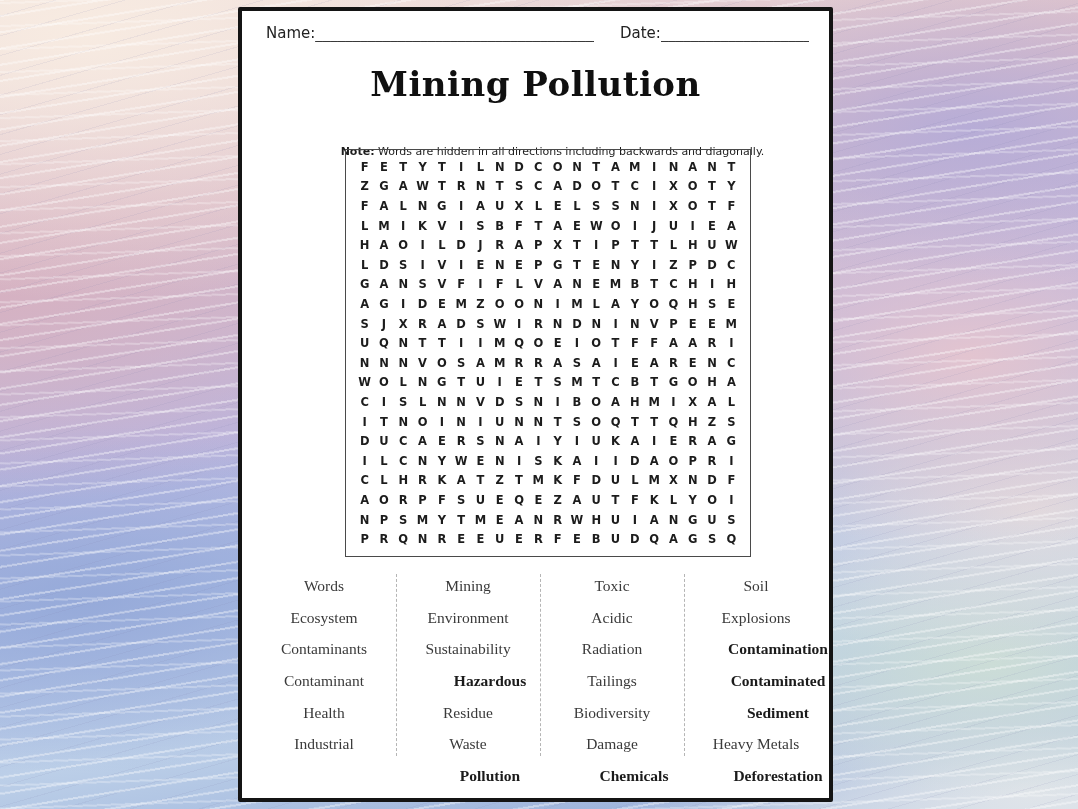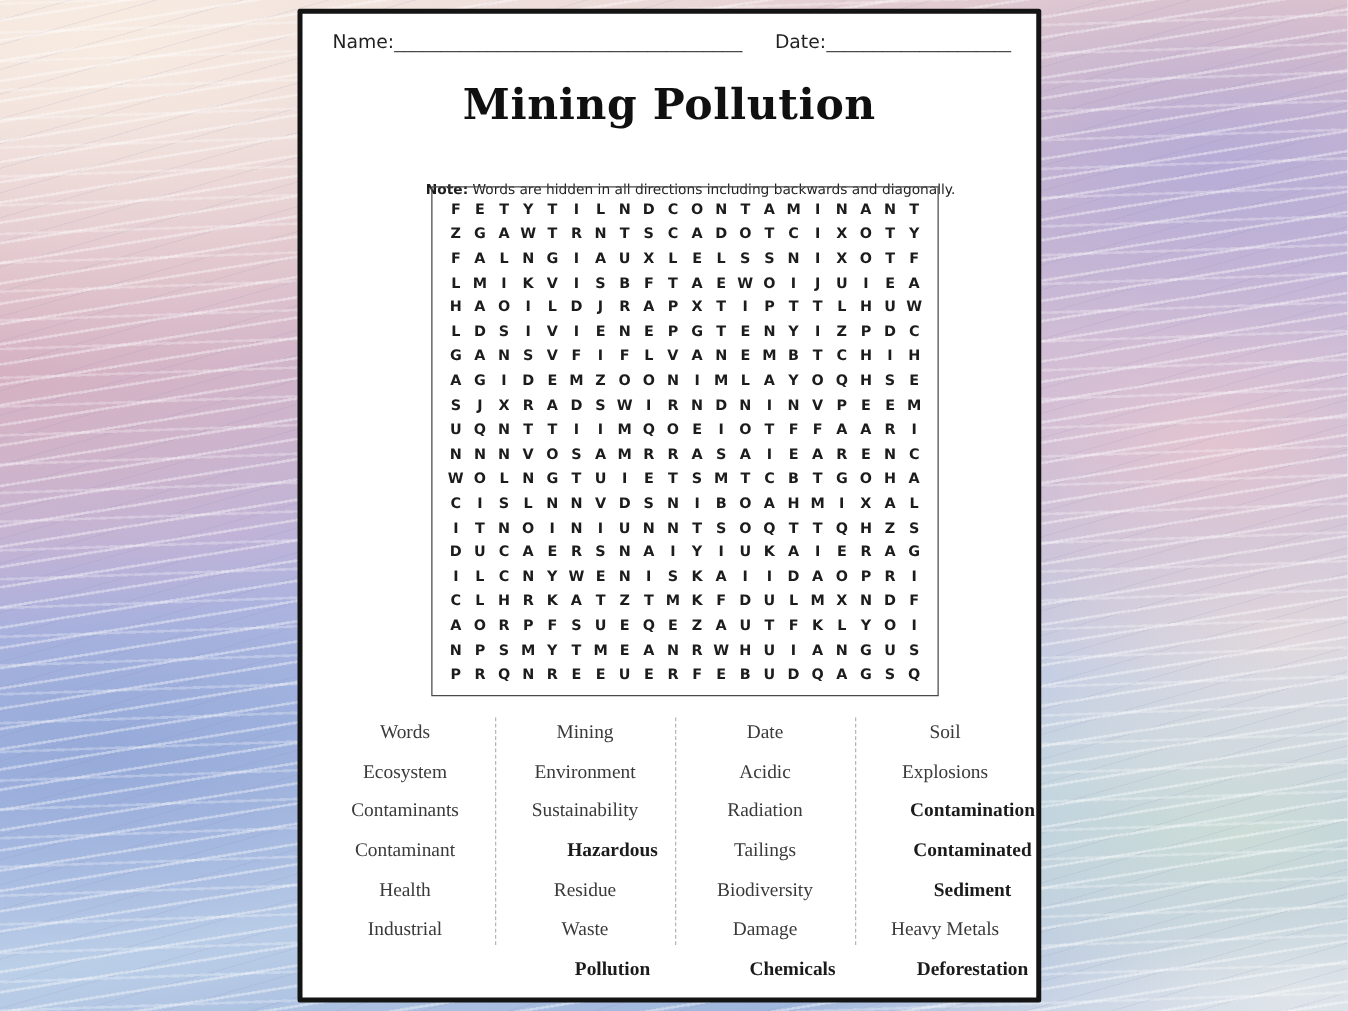--- a/index.html
+++ b/index.html
@@ -492,21 +492,21 @@
         <div class="wcol">
           <div class="word">Mining</div>
           <div class="word">Environment</div>
           <div class="word">Sustainability</div>
           <div class="word bold">Hazardous</div>
           <div class="word">Residue</div>
           <div class="word">Waste</div>
           <div class="word bold">Pollution</div>
         </div>
         <div class="wcol">
-          <div class="word">Date</div>
+          <div class="word">Toxic</div>
           <div class="word">Acidic</div>
           <div class="word">Radiation</div>
           <div class="word">Tailings</div>
           <div class="word">Biodiversity</div>
           <div class="word">Damage</div>
           <div class="word bold">Chemicals</div>
         </div>
         <div class="wcol">
           <div class="word">Soil</div>
           <div class="word">Explosions</div>

